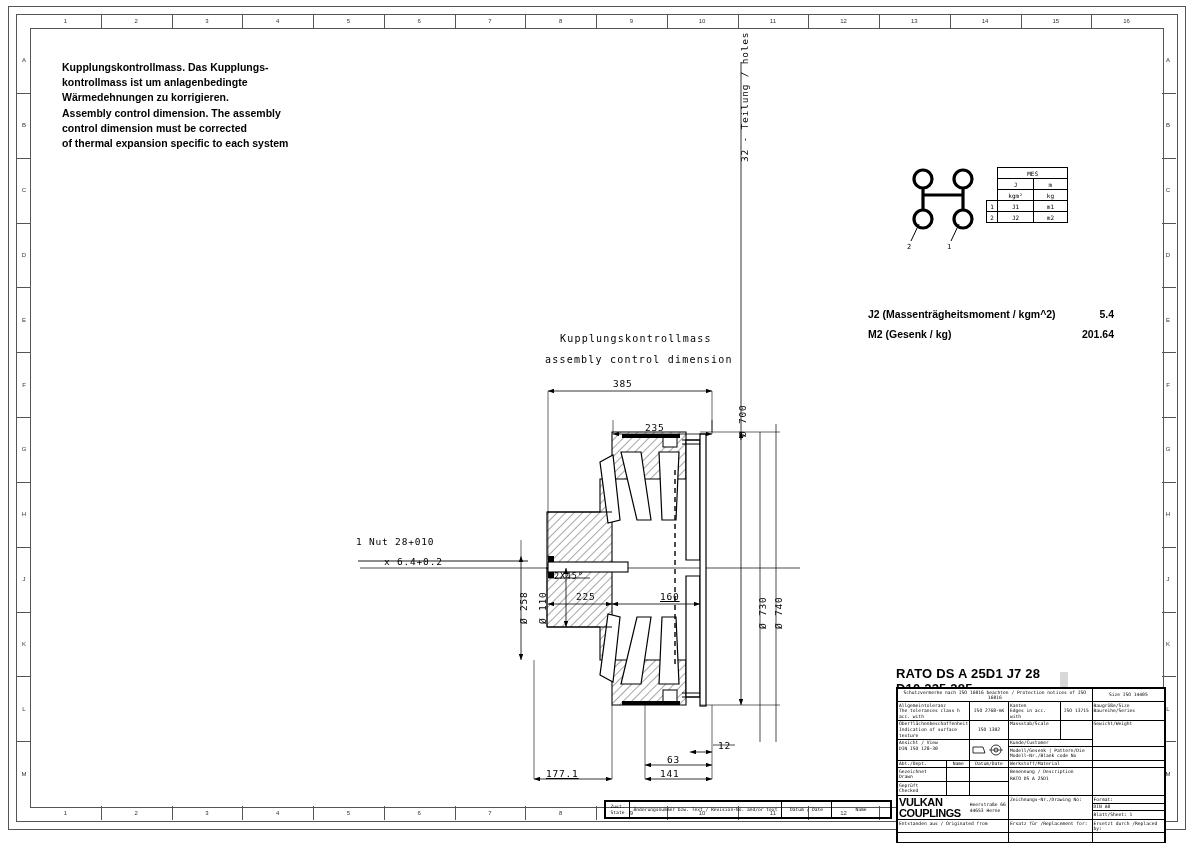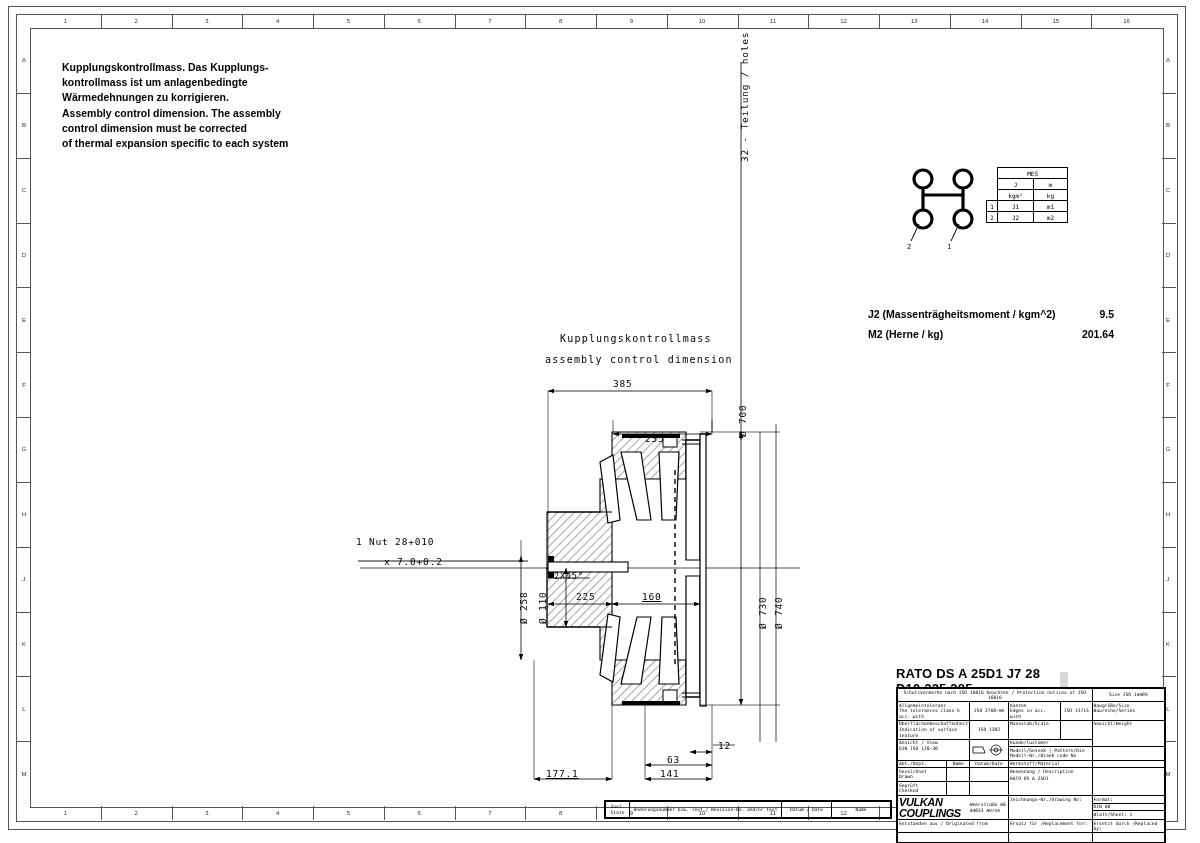--- a/index.html
+++ b/index.html
@@ -198,24 +198,24 @@
 Assembly control dimension. The assembly
 control dimension must be corrected
 of thermal expansion specific to each system</div>
 
 
 
 
   <div class="inertia">
     <div class="row">
       <span class="lbl">J2 (Massenträgheitsmoment / kgm^2)</span>
-      <span class="val">9.5</span>
+      <span class="val">5.4</span>
     </div>
     <div class="row">
-      <span class="lbl">M2 (Herne / kg)</span>
+      <span class="lbl">M2 (Gesenk / kg)</span>
       <span class="val">201.64</span>
     </div>
   </div>
 
   <div class="sym">
     <svg width="80" height="90" viewBox="0 0 80 90">
       <circle cx="18" cy="14" r="9" fill="none" stroke="#000" stroke-width="3.2"></circle>
       <circle cx="58" cy="14" r="9" fill="none" stroke="#000" stroke-width="3.2"></circle>
       <circle cx="18" cy="54" r="9" fill="none" stroke="#000" stroke-width="3.2"></circle>
       <circle cx="58" cy="54" r="9" fill="none" stroke="#000" stroke-width="3.2"></circle>
@@ -368,36 +368,36 @@
 
     <line x1="358" y1="561" x2="528" y2="561" stroke="#000" stroke-width="0.9"></line>
   </svg>
 
   <div class="capt" style="left:560px;top:333px;">Kupplungskontrollmass</div>
   <div class="capt" style="left:545px;top:354px;">assembly control dimension</div>
 
   <div class="dimv" style="left:739px;top:162px;">32 - Teilung / holes</div>
 
   <div class="dim" style="left:613px;top:378px;">385</div>
-  <div class="dim" style="left:645px;top:433px;">235</div>
+  <div class="dim" style="left:645px;top:422px;">235</div>
   <div class="dim" style="left:576px;top:591px;">225</div>
-  <div class="dim" style="left:642px;top:591px;text-decoration:underline;">160</div>
+  <div class="dim" style="left:660px;top:591px;text-decoration:underline;">160</div>
   <div class="dim" style="left:546px;top:768px;text-decoration:underline;">177.1</div>
   <div class="dim" style="left:660px;top:768px;">141</div>
   <div class="dim" style="left:667px;top:754px;">63</div>
   <div class="dim" style="left:718px;top:740px;">12</div>
 
   <div class="dimv" style="left:518px;top:624px;">Ø 258</div>
   <div class="dimv" style="left:537px;top:624px;">Ø 110</div>
   <div class="dimv" style="left:737px;top:437px;">Ø 700</div>
   <div class="dimv" style="left:757px;top:629px;">Ø 730</div>
   <div class="dimv" style="left:773px;top:629px;">Ø 740</div>
 
   <div class="dim" style="left:356px;top:536px;">1 Nut 28+010</div>
-  <div class="dim" style="left:384px;top:556px;">x 7.0+0.2</div>
+  <div class="dim" style="left:384px;top:556px;">x 6.4+0.2</div>
   <div class="dim" style="left:554px;top:571px;font-size:8.5px;">2X45°</div>
 
   <div class="tb-title">RATO DS A 25D1 J7 28 D10 225 385</div>
 
   <div class="tb">
     <table>
       <tbody>
           <tr>
         <td class="ctr" colspan="5" style="height:8px;">Schutzvermerke nach ISO 16016 beachten / Protection notices of ISO 16016</td>
         <td class="ctr" style="width:72px;">Size ISO 14405</td>
@@ -457,21 +457,21 @@
         <td rowspan="2"></td>
       </tr>
       <tr>
         <td style="white-space:pre-line;height:12px;">Geprüft
 Checked</td>
         <td></td>
         <td></td>
       </tr>
       <tr>
         <td colspan="3" style="height:20px;vertical-align:middle;">
-          <div style="display:flex;align-items:center;gap:9px;font-style:italic;">
+          <div style="display:flex;align-items:center;gap:9px;">
             <div>
               <div class="vulkan">VULKAN</div>
               <div class="vulkan">COUPLINGS</div>
             </div>
             <div class="addr" style="white-space:pre-line;">Heerstraße 66
 44653 Herne</div>
           </div>
         </td>
         <td colspan="2" style="vertical-align:top;">Zeichnungs-Nr./Drawing No:</td>
         <td style="vertical-align:top;padding:0;">

